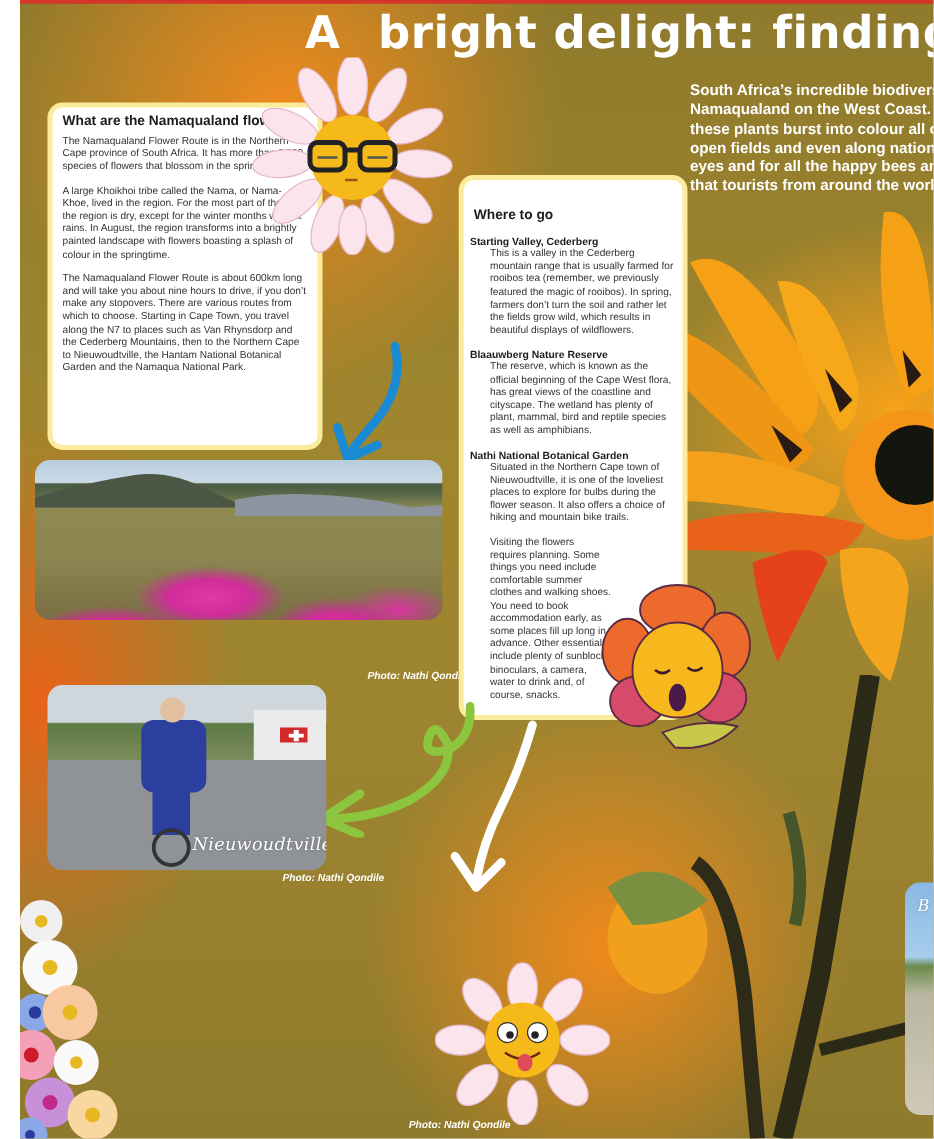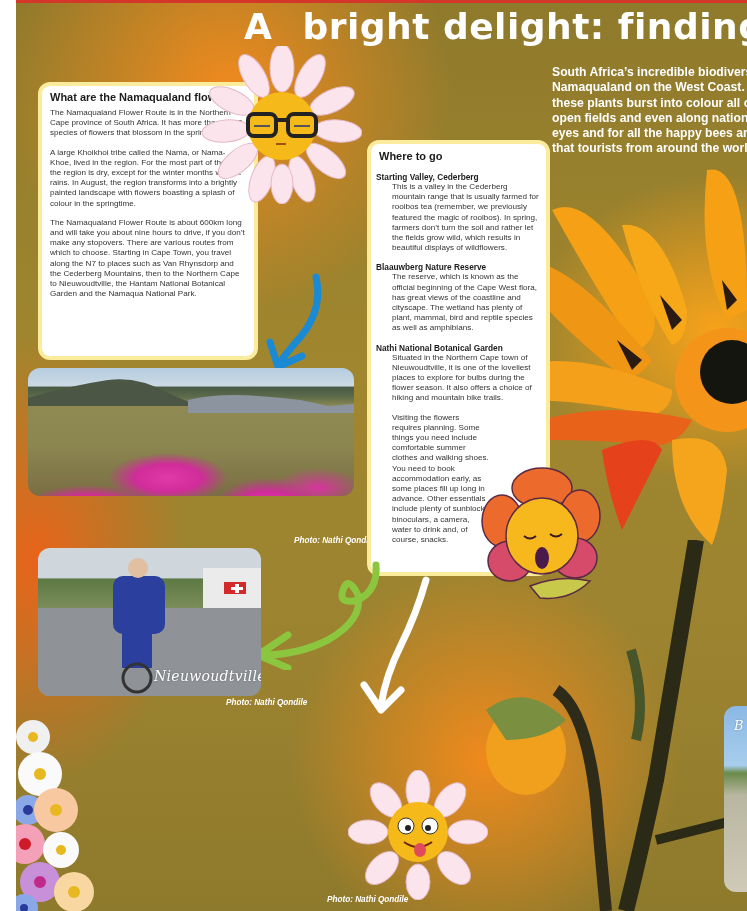--- a/index.html
+++ b/index.html
@@ -11,21 +11,21 @@
       radial-gradient(ellipse 260px 260px at 470px 760px, #f08a1c 0%, rgba(240,138,28,0) 75%),
       radial-gradient(ellipse 200px 300px at 20px 560px, #e8641a 0%, rgba(232,100,26,0) 75%),
       linear-gradient(180deg,#8f7a2c 0%,#a0862e 40%,#9c8330 70%,#8e7a2c 100%);}
   .topbar{position:absolute;left:0;top:0;width:731px;height:3px;background:#d4372a;}
   .headline{position:absolute;left:228px;top:6px;font-family:"DejaVu Sans",sans-serif;font-weight:bold;font-size:36px;color:#ffffff;white-space:nowrap;letter-spacing:0.5px;}
   .headline .gap{display:inline-block;width:30px;}
   .intro{position:absolute;left:536px;top:65px;width:240px;font-size:12.2px;line-height:15.3px;color:#ffffff;font-weight:bold;white-space:nowrap;}
   .intro div{overflow:hidden;}
   .card{position:absolute;background:#ffffff;border:4px solid #fbeb9c;border-radius:12px;box-sizing:border-box;color:#2a2a2a;}
   .card1{left:22px;top:82px;width:220px;height:278px;padding:5px 8px;}
-  .card2{left:351px;top:140px;width:183px;height:436px;padding:6px 5px;}
+  .card2{left:351px;top:140px;width:183px;height:436px;padding:22px 5px;}
   .card h2{margin:0 0 4px 0;font-size:11px;font-weight:bold;line-height:13px;color:#1b1b1b;}
   .card p{margin:0 0 9px 0;font-size:8.1px;line-height:10.2px;color:#333;}
   .card2 h3{margin:0;font-size:8.3px;font-weight:bold;line-height:10px;color:#1b1b1b;}
   .card2 p{margin:0 0 9px 16px;}
   .photo{position:absolute;border-radius:12px;overflow:hidden;}
   .ph1{left:12px;top:368px;width:326px;height:128px;
     background:
       radial-gradient(ellipse 70px 28px at 60px 145px,#d8289a 0%,#d8289a 60%,rgba(216,40,154,0) 100%),
       radial-gradient(ellipse 60px 25px at 140px 110px,#e03aa8 0%,#d02c9a 55%,rgba(208,44,154,0) 100%),
       radial-gradient(ellipse 55px 30px at 240px 140px,#e03aa8 0%,#d02c9a 55%,rgba(208,44,154,0) 100%),

